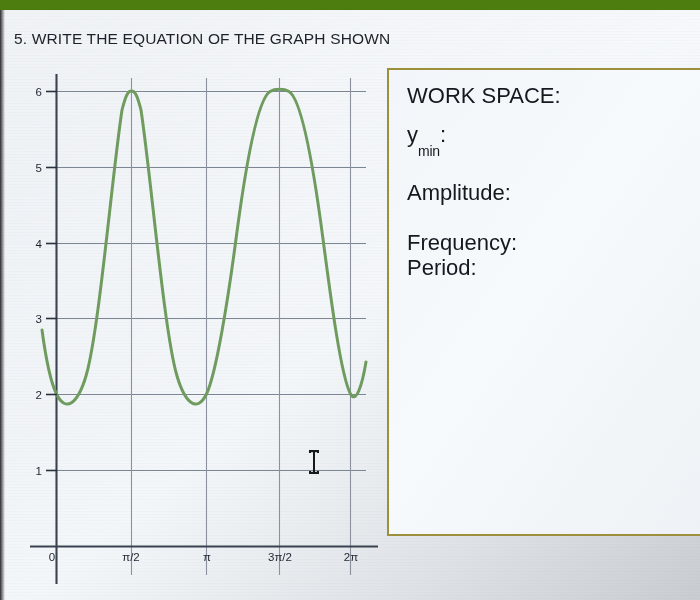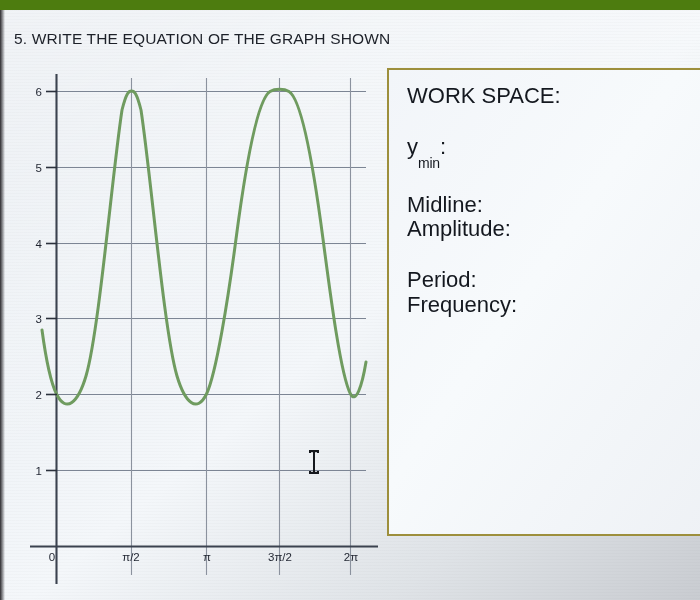--- a/index.html
+++ b/index.html
@@ -85,21 +85,21 @@
     background: linear-gradient(to bottom right, #f2f5f9 0%, #f7fafc 45%, #eef1f5 100%);
     box-sizing: border-box;
     padding: 14px 18px 0 18px;
   }
   #workspace .ws-line {
     color: #14181f;
     font-size: 22px;
     line-height: 1.12;
     white-space: nowrap;
   }
-  #ws-title { font-size: 23px; margin-bottom: 26px; }
+  #ws-title { font-size: 23px; margin-bottom: 14px; }
   .ws-sub {
     font-size: 14px;
     vertical-align: sub;
     position: relative;
     top: 9px;
     letter-spacing: -0.2px;
   }
   .gap-lg { height: 30px; }
   .gap-md { height: 26px; }
   #ws-equation { font-weight: bold; font-size: 22.5px; }
@@ -188,27 +188,26 @@
   <div id="workspace">
     <div id="ws-title" class="ws-line">WORK SPACE:</div>
 
     <div class="ws-line">
       <span>y</span><span class="ws-sub">min</span><span>:</span>
     </div>
 
 
     <div class="gap-lg"></div>
 
-    <div class="ws-line">Midline:</div>
     <div class="ws-line">Amplitude:</div>
 
     <div class="gap-md"></div>
 
+    <div class="ws-line">Frequency:</div>
     <div class="ws-line">Period:</div>
-    <div class="ws-line">Frequency:</div>
 
     <div class="gap-md"></div>
 
   </div>
 
   <div id="cursor">
     <svg width="14" height="26" viewBox="0 0 14 26" xmlns="http://www.w3.org/2000/svg">
       <g fill="#15181d">
         <rect x="6" y="2" width="2" height="22"></rect>
         <rect x="2" y="1" width="10" height="2.2"></rect>

